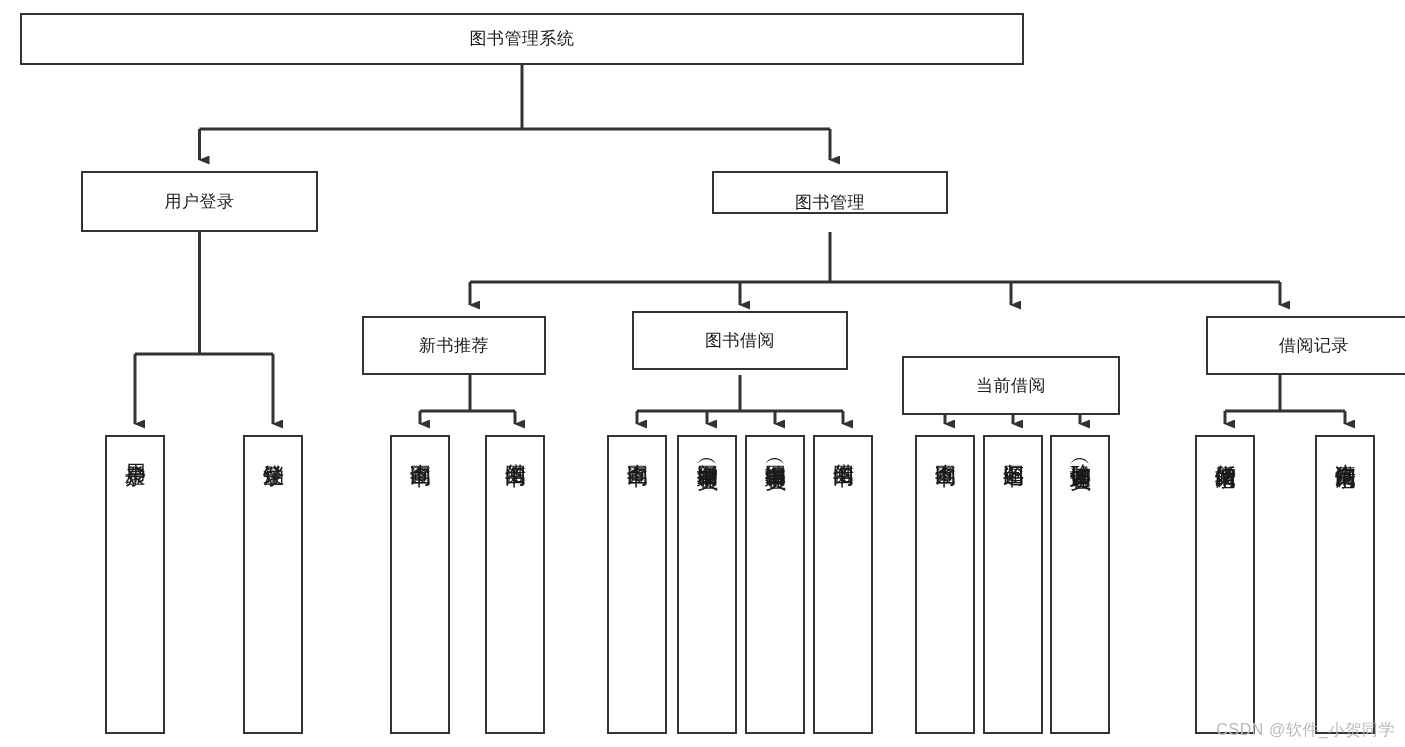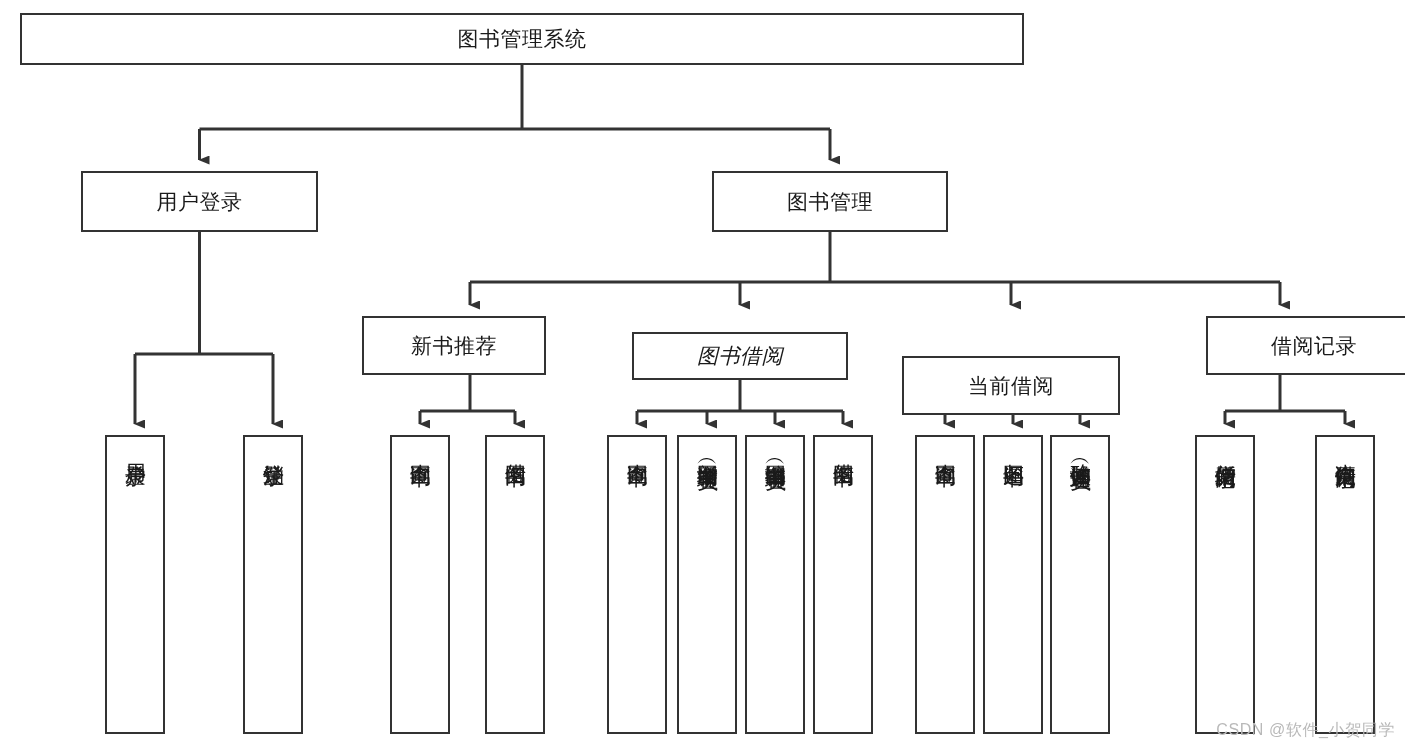--- a/index.html
+++ b/index.html
@@ -32,21 +32,21 @@
     background: #ffffff;
     border: 2px solid #333333;
     display: flex;
     align-items: center;
     justify-content: center;
     text-align: center;
     color: #1a1a1a;
     z-index: 2;
   }
   .node-label {
-    font-size: 21px;
+    font-size: 17px;
     line-height: 1.12;
     letter-spacing: 0.5px;
     color: #1a1a1a;
     white-space: nowrap;
   }
   .node.vertical {
     align-items: flex-start;
     padding-top: 10px;
   }
   .node.vertical .node-label {
@@ -118,27 +118,27 @@
       </g>
   </svg>
 
   <div id="nodes-layer">
       <div class="node" id="node-root" style="left: 20px; top: 13px; width: 1004px; height: 52px;">
         <span class="node-label">图书管理系统</span>
       </div>
       <div class="node" id="node-user-login" style="left: 81px; top: 171px; width: 237px; height: 61px;">
         <span class="node-label">用户登录</span>
       </div>
-      <div class="node" id="node-book-manage" style="left: 712px; top: 171px; width: 236px; height: 61px;">
+      <div class="node" id="node-book-manage" style="left: 712px; top: 171px; width: 236px; height: 43px; align-items: flex-end;">
         <span class="node-label">图书管理</span>
       </div>
       <div class="node" id="node-new-book-rec" style="left: 362px; top: 316px; width: 184px; height: 59px;">
         <span class="node-label">新书推荐</span>
       </div>
-      <div class="node" id="node-book-borrow" style="left: 632px; top: 332px; width: 216px; height: 48px; font-style: italic;">
+      <div class="node" id="node-book-borrow" style="left: 632px; top: 311px; width: 216px; height: 59px;">
         <span class="node-label">图书借阅</span>
       </div>
       <div class="node" id="node-current-borrow" style="left: 902px; top: 316px; width: 218px; height: 59px; margin-top: 40px;">
         <span class="node-label">当前借阅</span>
       </div>
       <div class="node" id="node-borrow-record" style="left: 1172px; top: 316px; width: 216px; height: 59px; margin-left: 34px;">
         <span class="node-label">借阅记录</span>
       </div>
       <div class="node vertical" id="node-leaf-user-login" style="left: 105px; top: 435px; width: 60px; height: 299px;">
         <span class="node-label">用户登录</span>

